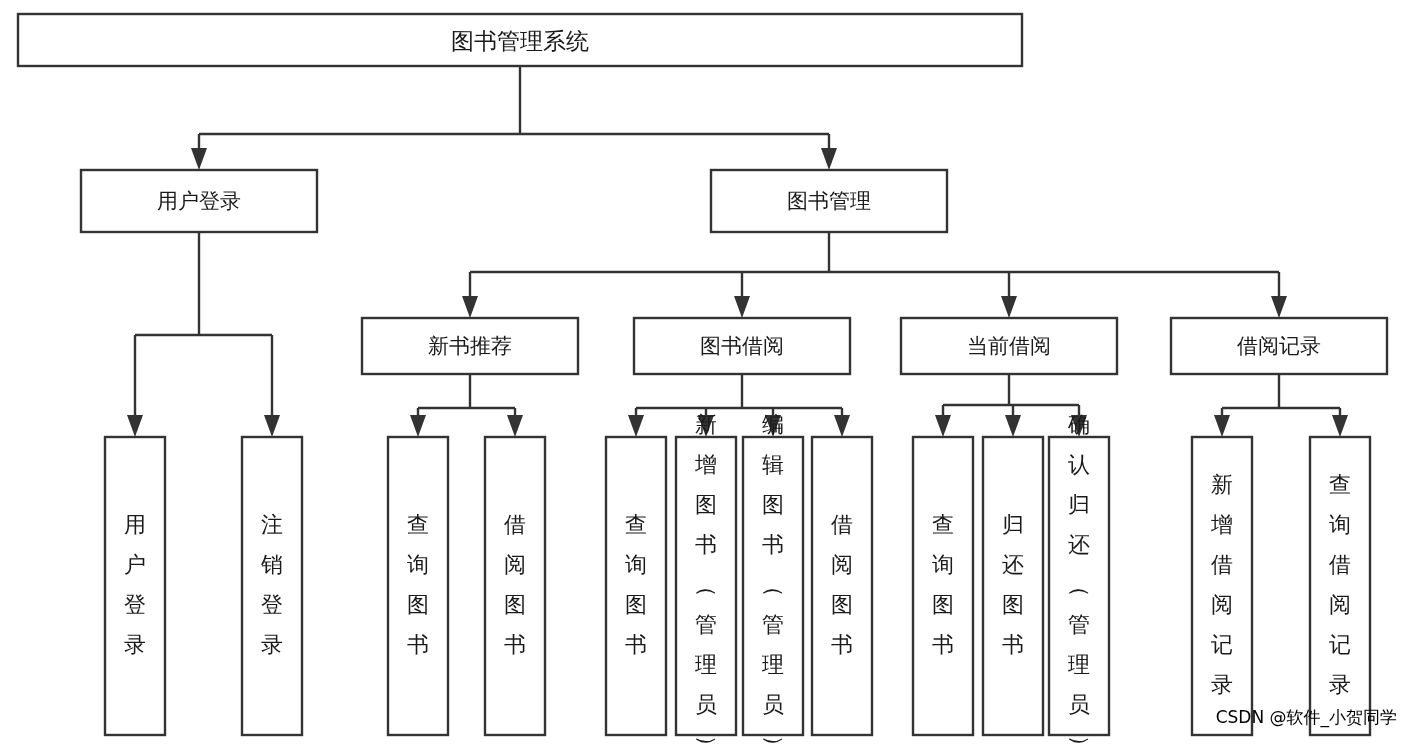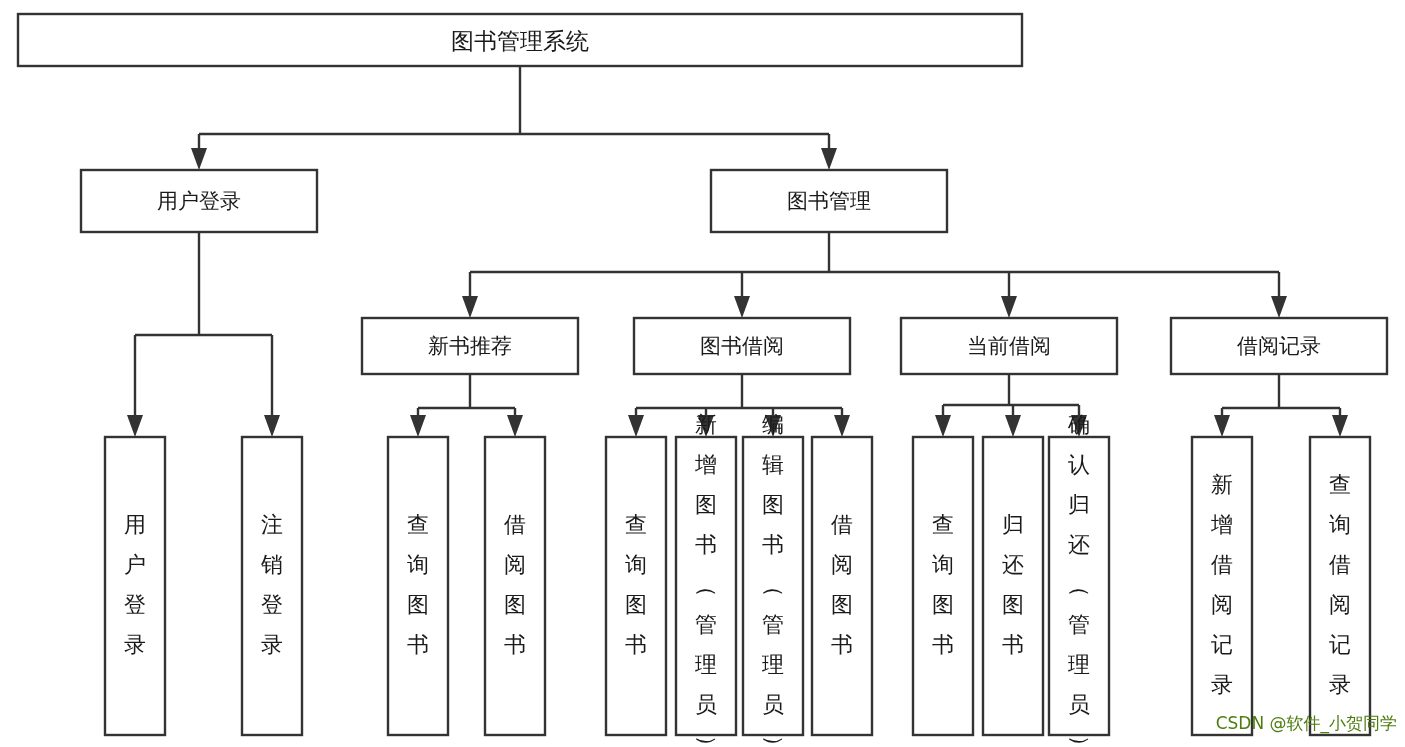--- a/index.html
+++ b/index.html
@@ -47,24 +47,24 @@
     stroke-linecap: butt;
     stroke-linejoin: miter;
   }
   .arrow-head {
     fill: #333333;
     stroke: none;
   }
   .watermark {
     position: absolute;
     right: 8px;
-    bottom: 12px;
+    bottom: 18px;
     font-family: "DejaVu Sans", "Liberation Sans", sans-serif;
     font-size: 17px;
-    color: #4d7c0f;
+    color: #000000;
     white-space: nowrap;
     pointer-events: none;
     user-select: none;
   }
 </style>
 </head>
 <body>
 
 <svg id="diagram" viewBox="0 0 1405 747" xmlns="http://www.w3.org/2000/svg">
 

